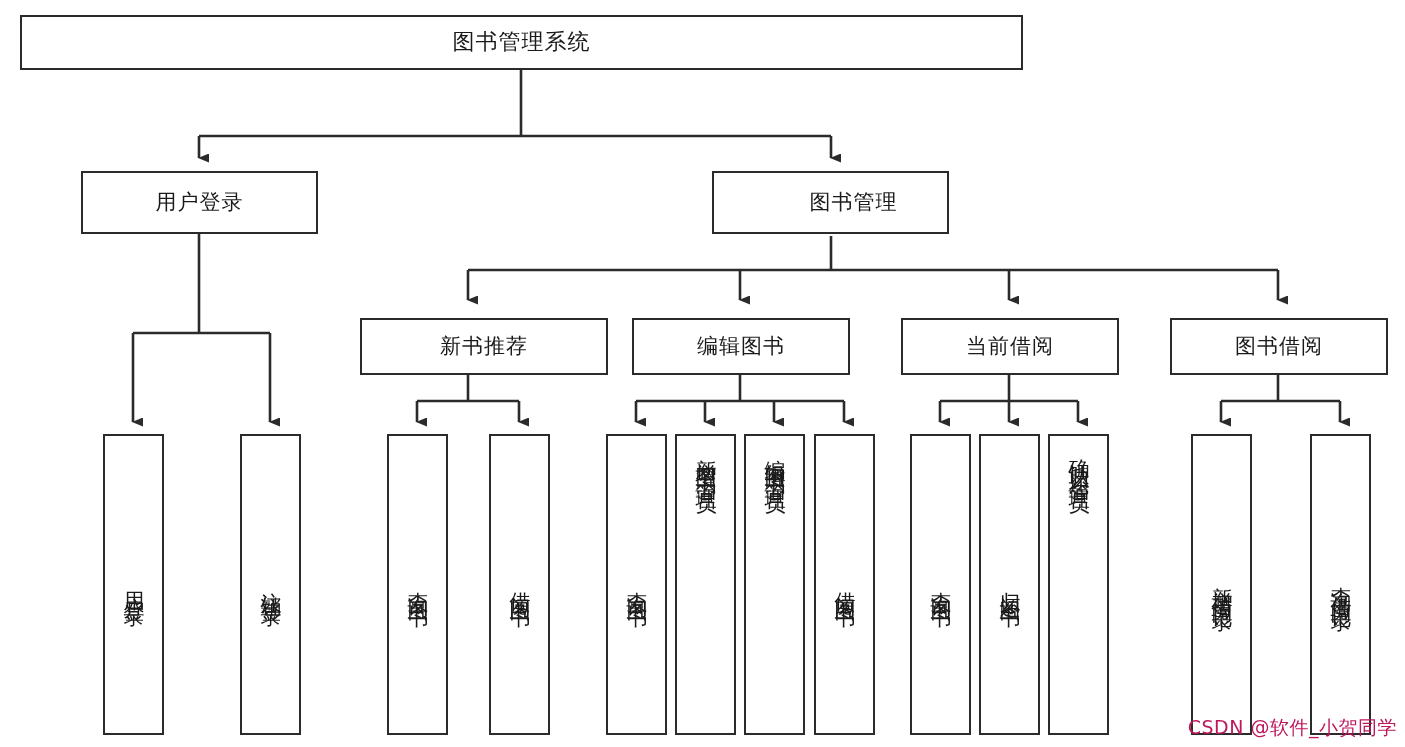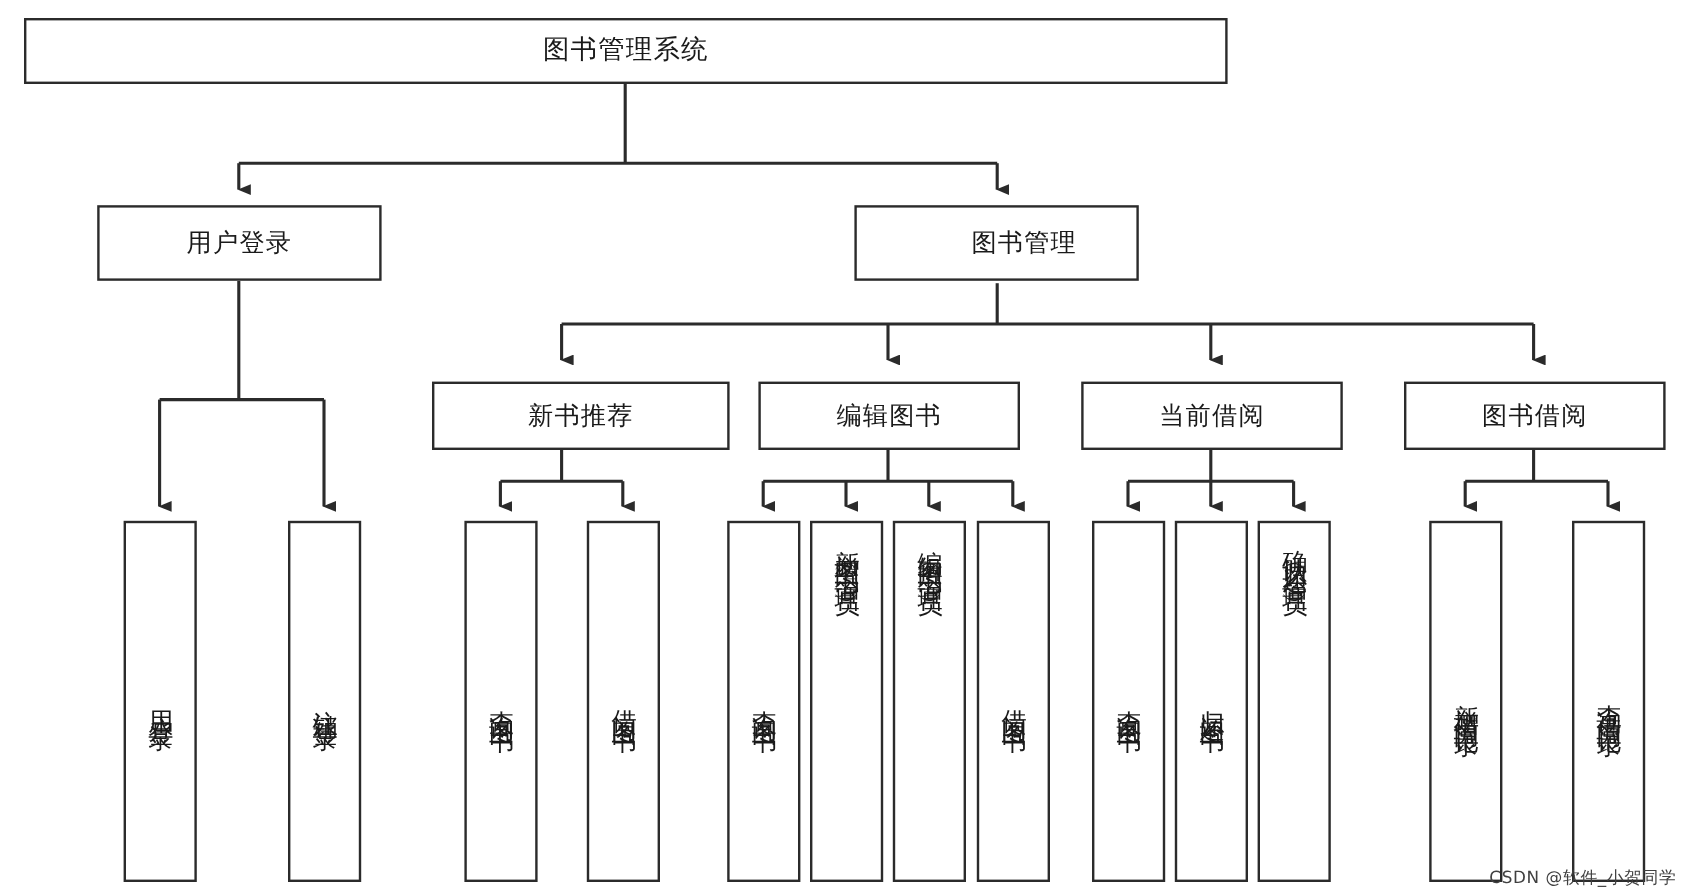--- a/index.html
+++ b/index.html
@@ -40,21 +40,21 @@
     color:#1a1a1a;
     display:block;
   }
   .vwrap{
     width:100%;height:100%;
     display:flex;align-items:center;justify-content:center;
   }
   .vwrap.top-align{align-items:flex-start;padding-top:6px;box-sizing:border-box;}
   .watermark{
     position:absolute;right:8px;bottom:6px;
-    font-size:14px;color:#404040;letter-spacing:.5px;
+    font-size:19px;color:#be185d;letter-spacing:.5px;
     white-space:nowrap;
   }
 </style>
 </head>
 <body>
 
 <div id="canvas">
 
   <svg class="links" viewBox="0 0 1405 747">
     <defs>

